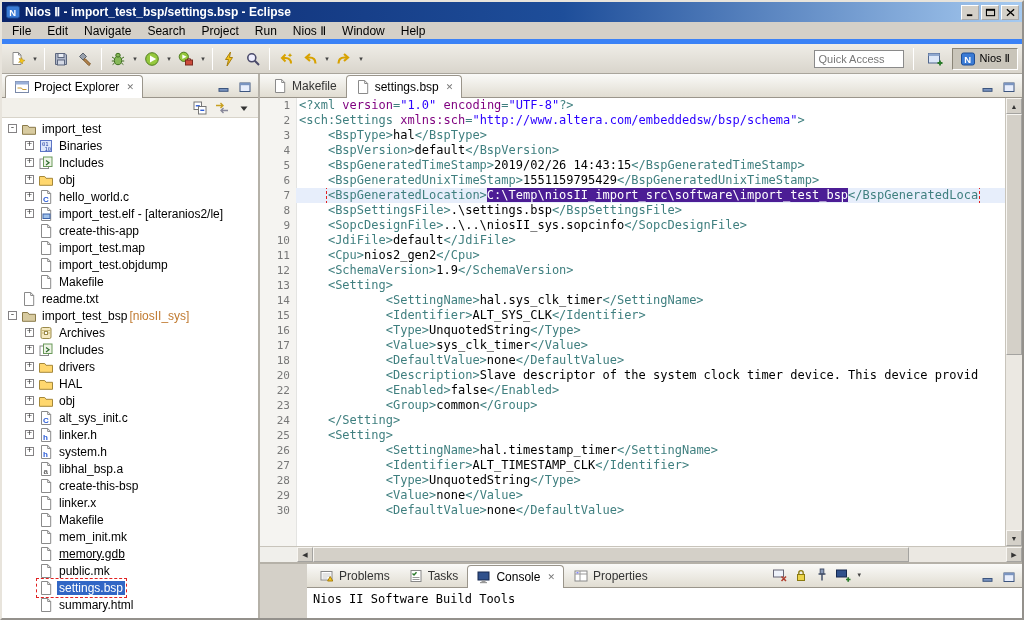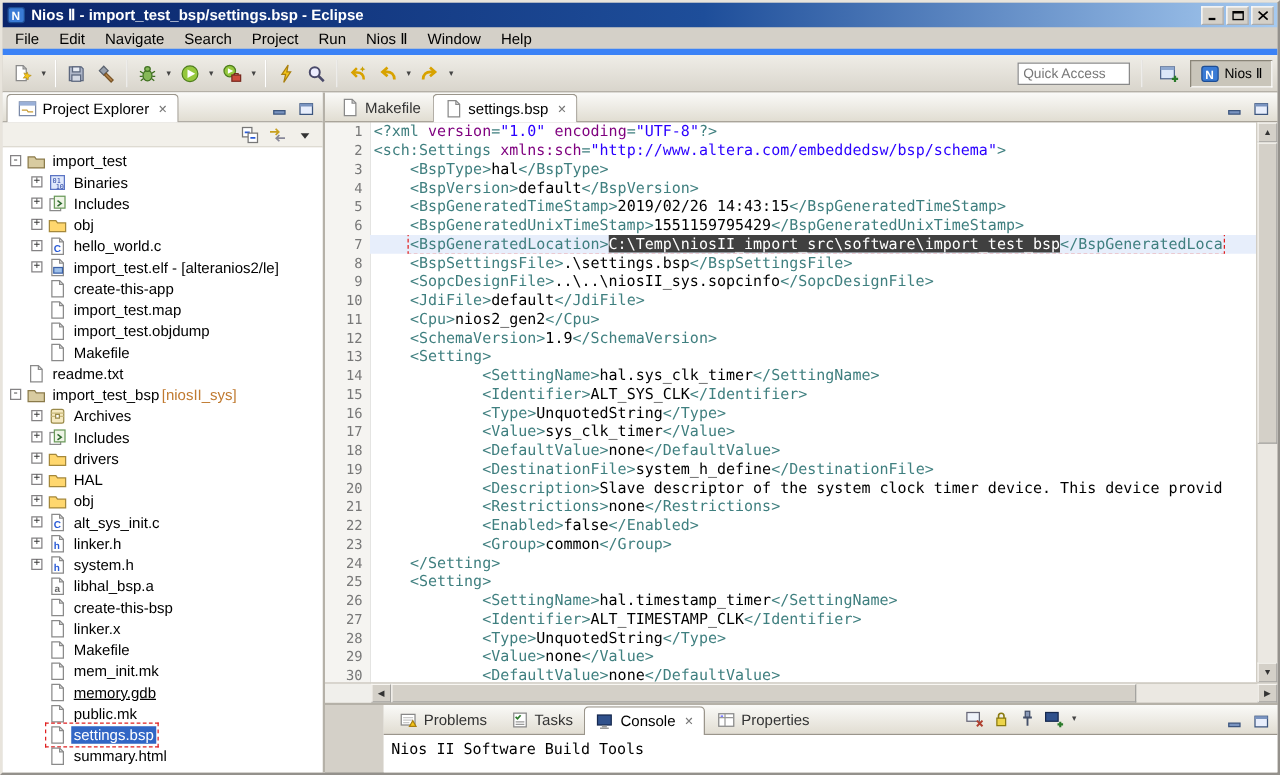--- a/index.html
+++ b/index.html
@@ -52,21 +52,21 @@
 .editor-area{flex:1;display:flex;flex-direction:column;min-height:0;border-bottom:2px solid #b5b1a8;}
 .editor-body{flex:1;display:flex;min-height:0;}
 .code-wrap{flex:1;overflow:hidden;background:linear-gradient(90deg,#f5f4f1 0,#f5f4f1 36px,#e4e4e2 36px,#e4e4e2 37px,#fff 37px);font:12px/15px "DejaVu Sans Mono",monospace;}
 .crow{display:flex;height:15px;white-space:pre;}
 .cnum{width:36px;flex:none;text-align:right;padding-right:6px;color:#787878;font-size:11px;}
 .ccode{flex:1;overflow:hidden;padding-left:3px;}
 .ccode.hl{background:#e7eefb;}
 .tag{color:#3f7f7f;}
 .attr{color:#7f007f;}
 .str{color:#2a00ff;}
-.seltext{background:#404040;color:#fff;}
+.seltext{background:#4c1d95;color:#fff;}
 
 .vscroll{width:17px;flex:none;background:#ebe8e2;border-left:1px solid #c8c4bb;display:flex;flex-direction:column;}
 .sarrow{height:16px;width:100%;background:#d4d0c8;border:1px outset #f8f6f2;display:flex;align-items:center;justify-content:center;font-size:7px;color:#333;flex:none;}
 .vtrack{flex:1;position:relative;}
 .vthumb{position:absolute;left:0;right:0;top:0;height:58%;background:#d4d0c8;border:1px outset #f8f6f2;}
 .hscroll{height:16px;flex:none;display:flex;background:#ebe8e2;border-top:1px solid #c8c4bb;}
 .hspacer{width:37px;flex:none;background:#f0efeb;}
 .hscroll .sarrow{width:16px;height:100%;}
 .htrack{flex:1;position:relative;}
 .hthumb{position:absolute;top:0;bottom:0;left:0;width:86%;background:#d4d0c8;border:1px outset #f8f6f2;}
@@ -743,23 +743,21 @@
               <div class="crow"><span class="cnum">9</span><span class="ccode">    <span class="tag">&lt;SopcDesignFile&gt;</span>..\..\niosII_sys.sopcinfo<span class="tag">&lt;/SopcDesignFile&gt;</span></span></div>
               <div class="crow"><span class="cnum">10</span><span class="ccode">    <span class="tag">&lt;JdiFile&gt;</span>default<span class="tag">&lt;/JdiFile&gt;</span></span></div>
               <div class="crow"><span class="cnum">11</span><span class="ccode">    <span class="tag">&lt;Cpu&gt;</span>nios2_gen2<span class="tag">&lt;/Cpu&gt;</span></span></div>
               <div class="crow"><span class="cnum">12</span><span class="ccode">    <span class="tag">&lt;SchemaVersion&gt;</span>1.9<span class="tag">&lt;/SchemaVersion&gt;</span></span></div>
               <div class="crow"><span class="cnum">13</span><span class="ccode">    <span class="tag">&lt;Setting&gt;</span></span></div>
               <div class="crow"><span class="cnum">14</span><span class="ccode">            <span class="tag">&lt;SettingName&gt;</span>hal.sys_clk_timer<span class="tag">&lt;/SettingName&gt;</span></span></div>
               <div class="crow"><span class="cnum">15</span><span class="ccode">            <span class="tag">&lt;Identifier&gt;</span>ALT_SYS_CLK<span class="tag">&lt;/Identifier&gt;</span></span></div>
               <div class="crow"><span class="cnum">16</span><span class="ccode">            <span class="tag">&lt;Type&gt;</span>UnquotedString<span class="tag">&lt;/Type&gt;</span></span></div>
               <div class="crow"><span class="cnum">17</span><span class="ccode">            <span class="tag">&lt;Value&gt;</span>sys_clk_timer<span class="tag">&lt;/Value&gt;</span></span></div>
               <div class="crow"><span class="cnum">18</span><span class="ccode">            <span class="tag">&lt;DefaultValue&gt;</span>none<span class="tag">&lt;/DefaultValue&gt;</span></span></div>
-              <div class="crow"><span class="cnum">19</span><span class="ccode">            <span class="tag">&lt;DestinationFile&gt;</span>system_h_define<span class="tag">&lt;/DestinationFile&gt;</span></span></div>
               <div class="crow"><span class="cnum">20</span><span class="ccode">            <span class="tag">&lt;Description&gt;</span>Slave descriptor of the system clock timer device. This device provid</span></div>
-              <div class="crow"><span class="cnum">21</span><span class="ccode">            <span class="tag">&lt;Restrictions&gt;</span>none<span class="tag">&lt;/Restrictions&gt;</span></span></div>
               <div class="crow"><span class="cnum">22</span><span class="ccode">            <span class="tag">&lt;Enabled&gt;</span>false<span class="tag">&lt;/Enabled&gt;</span></span></div>
               <div class="crow"><span class="cnum">23</span><span class="ccode">            <span class="tag">&lt;Group&gt;</span>common<span class="tag">&lt;/Group&gt;</span></span></div>
               <div class="crow"><span class="cnum">24</span><span class="ccode">    <span class="tag">&lt;/Setting&gt;</span></span></div>
               <div class="crow"><span class="cnum">25</span><span class="ccode">    <span class="tag">&lt;Setting&gt;</span></span></div>
               <div class="crow"><span class="cnum">26</span><span class="ccode">            <span class="tag">&lt;SettingName&gt;</span>hal.timestamp_timer<span class="tag">&lt;/SettingName&gt;</span></span></div>
               <div class="crow"><span class="cnum">27</span><span class="ccode">            <span class="tag">&lt;Identifier&gt;</span>ALT_TIMESTAMP_CLK<span class="tag">&lt;/Identifier&gt;</span></span></div>
               <div class="crow"><span class="cnum">28</span><span class="ccode">            <span class="tag">&lt;Type&gt;</span>UnquotedString<span class="tag">&lt;/Type&gt;</span></span></div>
               <div class="crow"><span class="cnum">29</span><span class="ccode">            <span class="tag">&lt;Value&gt;</span>none<span class="tag">&lt;/Value&gt;</span></span></div>
               <div class="crow"><span class="cnum">30</span><span class="ccode">            <span class="tag">&lt;DefaultValue&gt;</span>none<span class="tag">&lt;/DefaultValue&gt;</span></span></div>
             </div>

